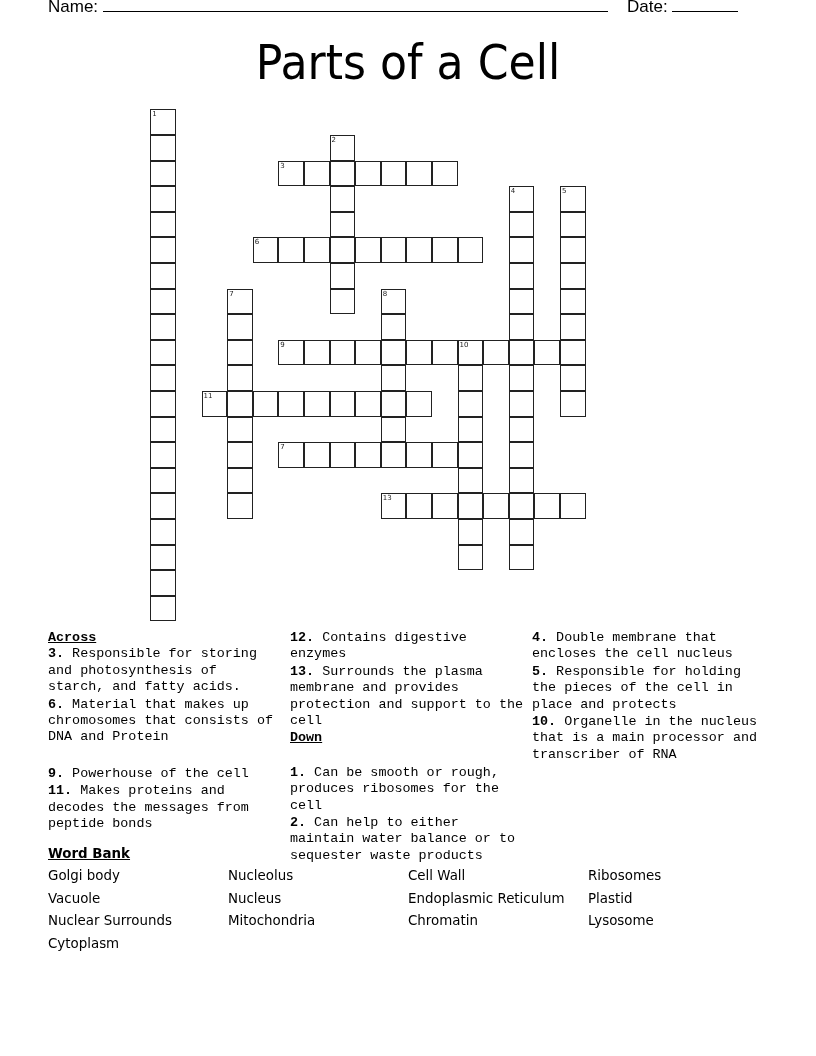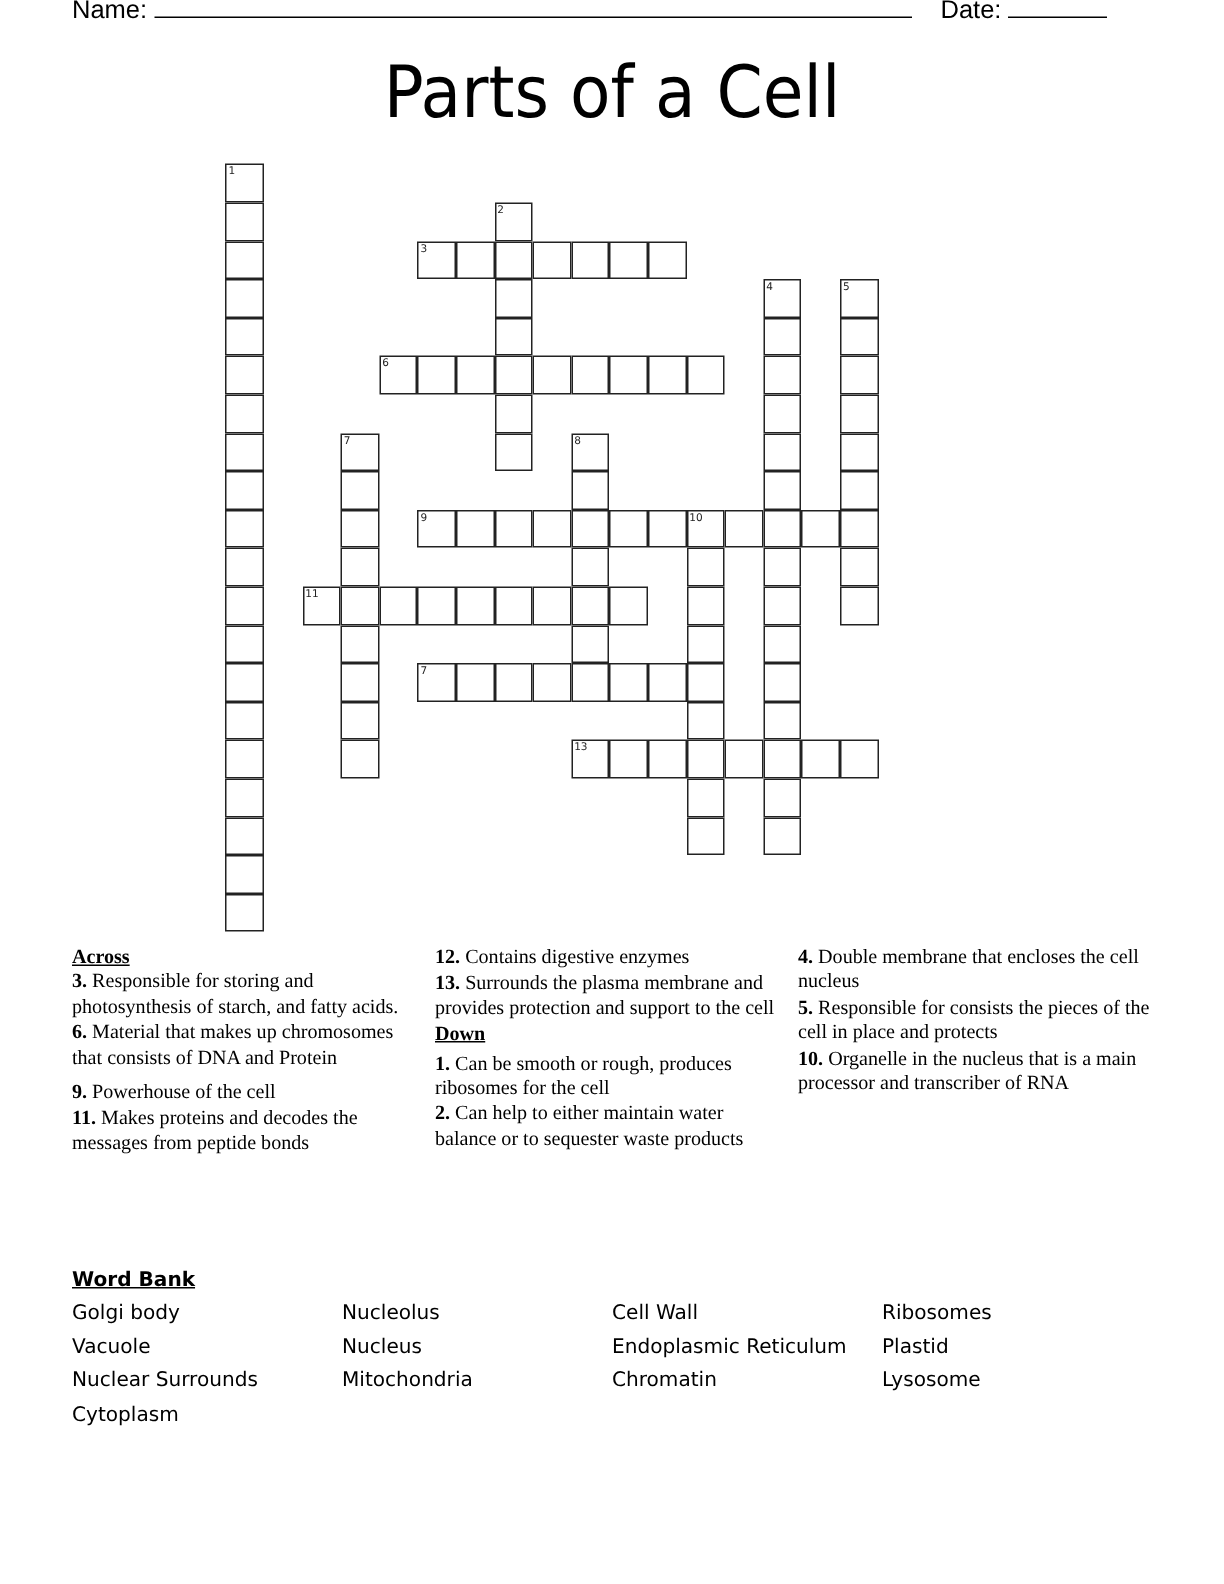--- a/index.html
+++ b/index.html
@@ -5,21 +5,21 @@
   html, body { margin:0; padding:0; background:#fff; }
   body { width:816px; height:1056px; position:relative; overflow:hidden; color:#000; font-family:"DejaVu Sans", sans-serif; }
   .hdr { position:absolute; top:-3px; font-family:"Liberation Sans", sans-serif; font-size:17px; white-space:nowrap; }
   .hdr .line { display:inline-block; border-bottom:1px solid #000; vertical-align:baseline; height:14px; }
   #name-row { left:48px; }
   #date-row { left:627px; }
   #title { position:absolute; top:32px; left:0; width:816px; text-align:center; font-family:"DejaVu Sans", sans-serif; font-size:48px; line-height:60px; transform:scaleX(0.92); }
   #grid { position:absolute; left:151px; top:110px; width:460px; height:520px; }
   .cell { position:absolute; width:25.6px; height:25.6px; box-sizing:border-box; border:1.3px solid #222; background:#fff; margin-left:-0.65px; margin-top:-0.65px; }
   .cell .num { position:absolute; left:1px; top:0px; font-size:7px; line-height:8px; font-family:"DejaVu Sans", sans-serif; color:#222; }
-  .clues { position:absolute; top:630px; font-size:13.4px; line-height:16.4px; font-family:Liberation Serif, serif; }
+  .clues { position:absolute; top:630px; font-size:13.4px; line-height:16.4px; font-family:Liberation Mono, monospace; }
   .clues .h { text-decoration:underline; font-weight:bold; display:block; }
   .clue { display:block; margin-bottom:1px; }
   .clue b { font-weight:bold; }
   #col1 { left:48px; width:230px; }
   #col2 { left:290px; width:235px; }
   #col3 { left:532px; width:235px; }
   #wordbank { position:absolute; left:48px; top:846px; font-size:13.4px; font-family:"DejaVu Sans", sans-serif; }
   #wordbank .h { text-decoration:underline; font-weight:bold; display:block; margin-bottom:6px; }
   #wb-grid { display:grid; grid-template-columns:180px 180px 180px 180px; row-gap:5.5px; }
   #wb-grid span { line-height:17px; }
@@ -180,36 +180,36 @@
     <div class="cell" style="left: 256px; top: 384px;"></div>
     <div class="cell" style="left: 281.6px; top: 384px;"></div>
     <div class="cell" style="left: 332.8px; top: 384px;"></div>
     <div class="cell" style="left: 384px; top: 384px;"></div>
     <div class="cell" style="left: 409.6px; top: 384px;"></div>
   </div>
 
 <div id="col1" class="clues">
   <span class="h">Across</span>
   <span class="clue"><b>3.</b><span> Responsible for storing and photosynthesis of starch, and fatty acids.</span></span>
-  <span class="clue" style="margin-bottom:7px"><b>6.</b><span> Material that makes up chromosomes that consists of DNA and Protein</span></span>
+  <span class="clue" style="margin-bottom:20px"><b>6.</b><span> Material that makes up chromosomes that consists of DNA and Protein</span></span>
   <span class="clue"><b>9.</b><span> Powerhouse of the cell</span></span>
   <span class="clue"><b>11.</b><span> Makes proteins and decodes the messages from peptide bonds</span></span>
 </div>
 
 <div id="col2" class="clues">
   <span class="clue"><b>12.</b><span> Contains digestive enzymes</span></span>
   <span class="clue"><b>13.</b><span> Surrounds the plasma membrane and provides protection and support to the cell</span></span>
-  <span class="h" style="margin-bottom:3px">Down</span>
+  <span class="h" style="margin-bottom:18px">Down</span>
   <span class="clue"><b>1.</b><span> Can be smooth or rough, produces ribosomes for the cell</span></span>
   <span class="clue"><b>2.</b><span> Can help to either maintain water balance or to sequester waste products</span></span>
 </div>
 
 <div id="col3" class="clues">
   <span class="clue"><b>4.</b><span> Double membrane that encloses the cell nucleus</span></span>
-  <span class="clue"><b>5.</b><span> Responsible for consists the pieces of the cell in place and protects</span></span>
+  <span class="clue"><b>5.</b><span> Responsible for holding the pieces of the cell in place and protects</span></span>
   <span class="clue"><b>10.</b><span> Organelle in the nucleus that is a main processor and transcriber of RNA</span></span>
 </div>
 
 <div id="wordbank">
   <span class="h">Word Bank</span>
   <div id="wb-grid">
     <span>Golgi body</span>
     <span>Nucleolus</span>
     <span>Cell Wall</span>
     <span>Ribosomes</span>

